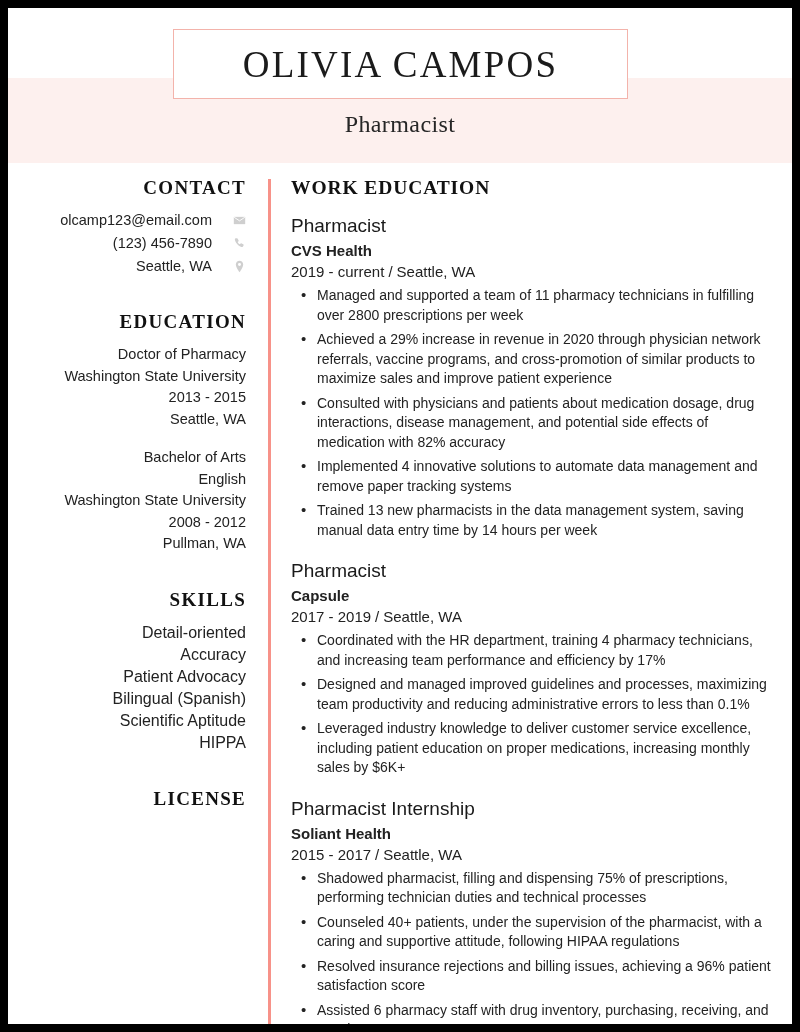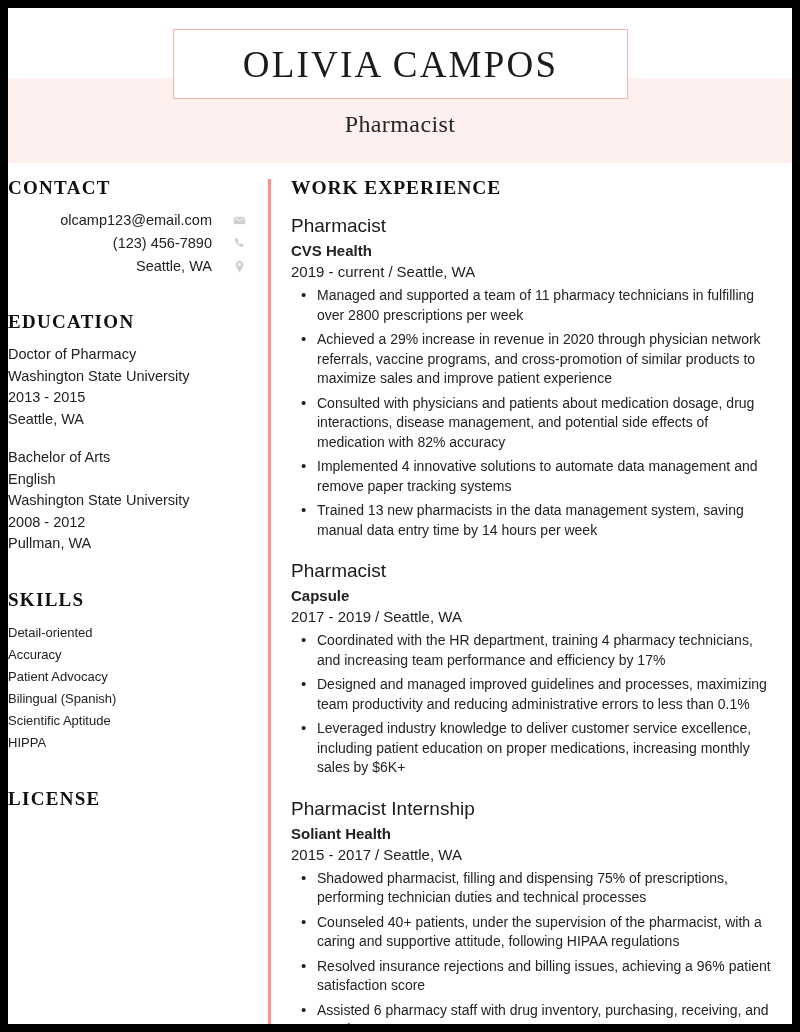--- a/index.html
+++ b/index.html
@@ -84,20 +84,21 @@
     display: flex;
     align-items: flex-start;
     position: relative;
     padding-top: 14px;
   }
 
   
   .left-col {
     width: 260px;
     flex: 0 0 260px;
+    text-align: right;
     padding-right: 22px;
     box-sizing: border-box;
     color: #1f1f1f;
   }
   .side-heading {
     font-family: "Liberation Serif", serif;
     font-weight: bold;
     font-size: 19px;
     letter-spacing: 1.3px;
     color: #111111;
@@ -132,21 +133,21 @@
 
   .side-line {
     font-size: 14.5px;
     line-height: 21.5px;
     color: #222222;
   }
   .edu-block { margin-bottom: 0; }
   .edu-gap { height: 17px; }
 
   .skill-line {
-    font-size: 13px;
+    font-size: 16px;
     line-height: 22px;
     color: #222222;
   }
 
   
   .divider {
     flex: 0 0 3px;
     width: 3px;
     background: #f79289;
     align-self: stretch;
@@ -292,21 +293,21 @@
       <div class="skill-line">HIPPA</div>
 
       <div class="side-heading spaced">LICENSE</div>
 
     </div>
 
     <div class="divider"></div>
 
     <div class="right-col">
 
-      <div class="main-heading">WORK EXPERIENCE</div>
+      <div class="main-heading">WORK EDUCATION</div>
 
       <div class="job">
         <div class="job-role">Pharmacist</div>
         <div class="job-company">CVS Health</div>
         <div class="job-meta">
           <span>2019 - current</span><span class="sep">/</span><span>Seattle, WA</span>
         </div>
         <ul class="bullets">
           <li>Managed and supported a team of 11 pharmacy technicians in fulfilling over 2800 prescriptions per week</li>
           <li>Achieved a 29% increase in revenue in 2020 through physician network referrals, vaccine programs, and cross-promotion of similar products to maximize sales and improve patient experience</li>

